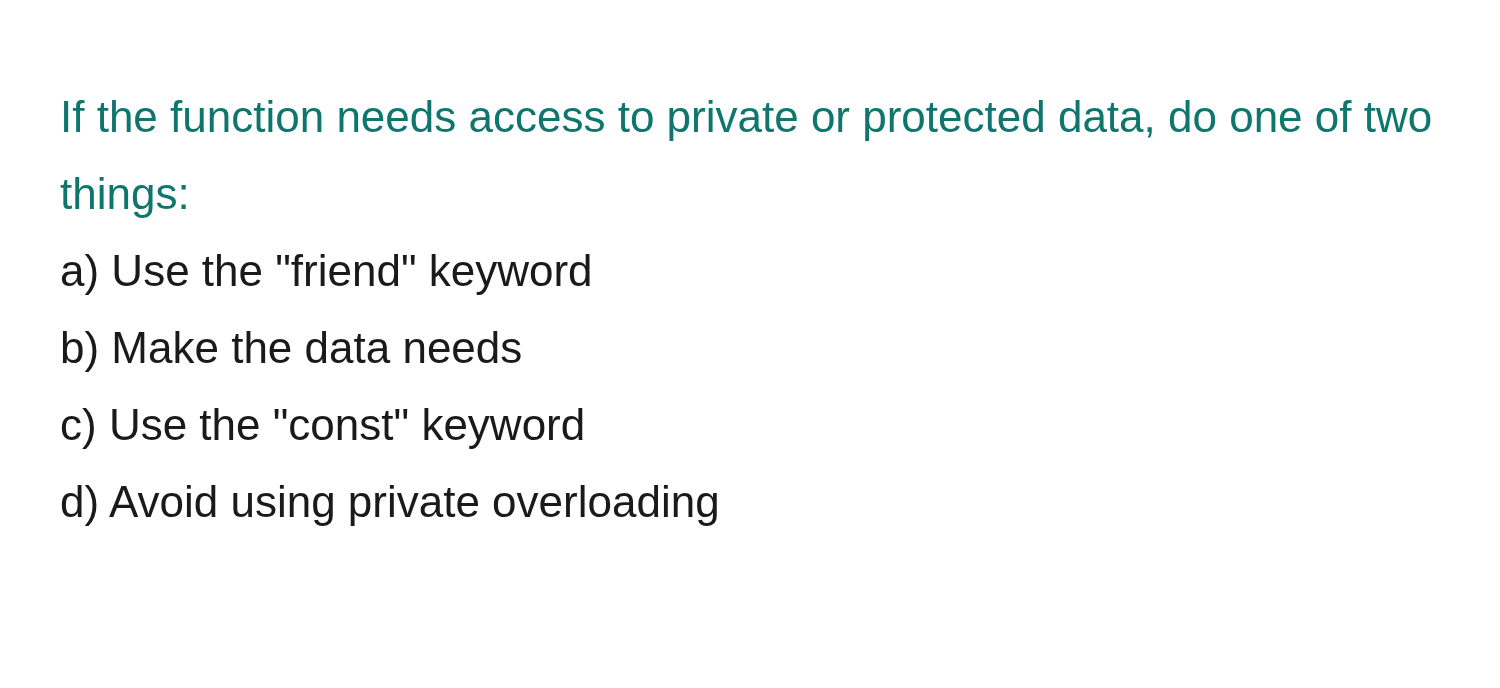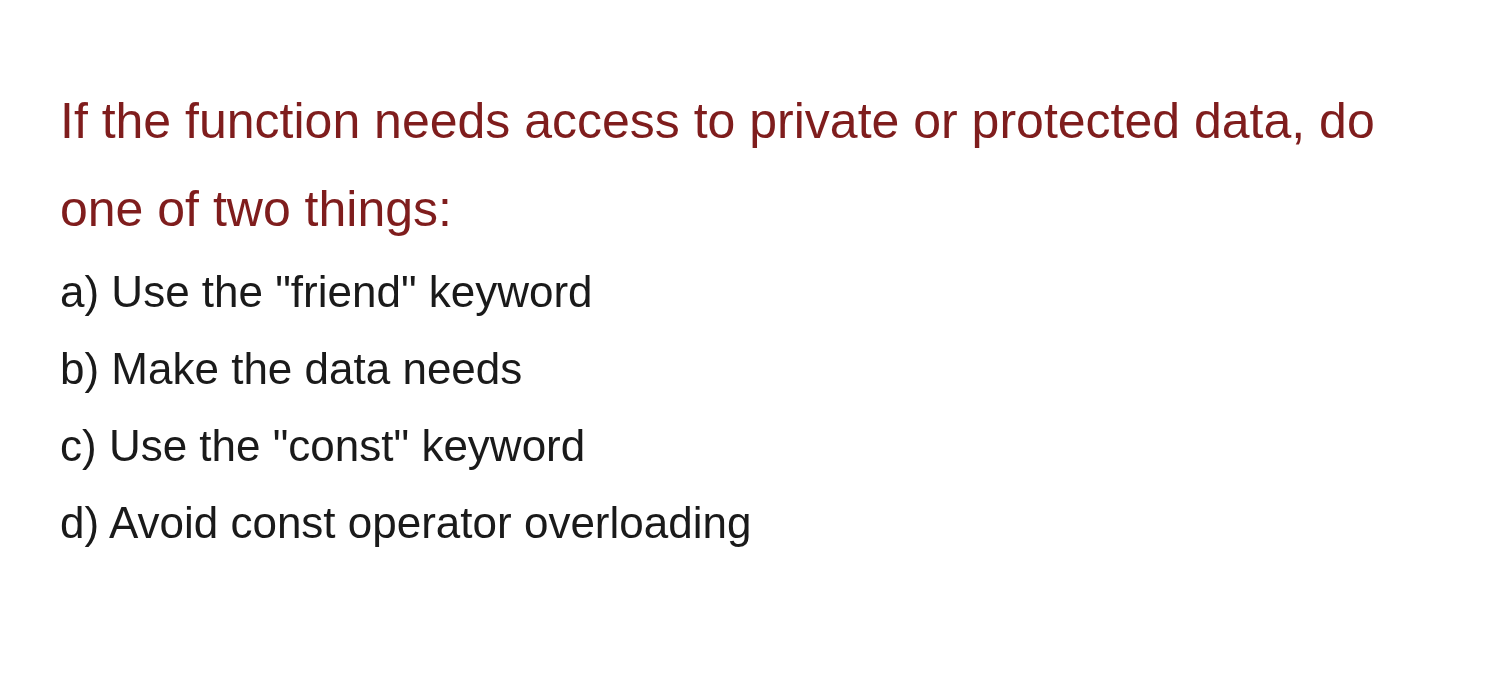--- a/index.html
+++ b/index.html
@@ -8,23 +8,23 @@
       box-sizing: border-box;
     }
     body {
       width: 1500px;
       height: 688px;
       background: #ffffff;
       font-family: -apple-system, BlinkMacSystemFont, "Segoe UI", Helvetica, Arial, sans-serif;
       padding: 78px 60px 60px 60px;
     }
     .question-text {
-      font-size: 50px;
+      font-size: 44px;
       line-height: 1.75;
-      color: #7f1d1d;
+      color: #0f766e;
       font-weight: 400;
     }
     .option {
       font-size: 44px;
       line-height: 1.75;
       color: #1a1a1a;
       font-weight: 400;
     }
   </style>
 </head>
@@ -38,14 +38,14 @@
 <div class="option">
   <span>b)</span>
   <span>Make the data needs</span>
 </div>
 <div class="option">
   <span>c)</span>
   <span>Use the "const" keyword</span>
 </div>
 <div class="option">
   <span>d)</span>
-  <span>Avoid const operator overloading</span>
+  <span>Avoid using private overloading</span>
 </div>
 
 </body></html>

